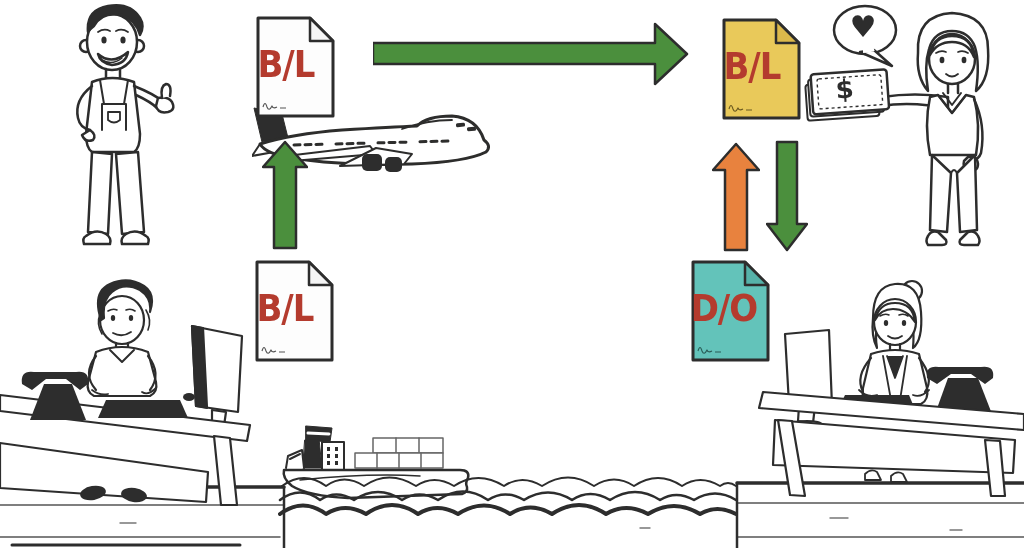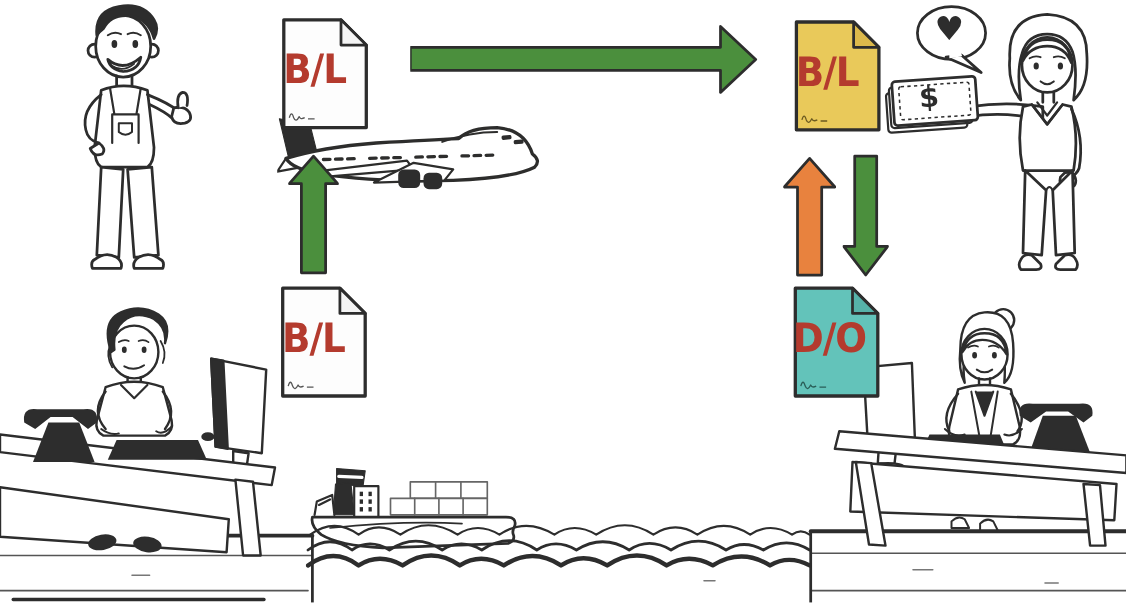--- a/index.html
+++ b/index.html
@@ -186,21 +186,21 @@
 
   <div class="abs z4 doc" style="left:720px;top:17px">
     <svg width="82" height="104" viewBox="0 0 82 104" stroke-linejoin="round">
       <path d="M4,3 H56 L79,26 V101 H4 Z" fill="#e9c95a" stroke="#2d2d2d" stroke-width="3"></path>
       <path d="M56,3 V26 H79 Z" fill="#dcb94b" stroke="#2d2d2d" stroke-width="2.5"></path>
       <path d="M9,92 q2,-7 4,0 q2,5 5,-1 q1,3 5,1 m3,1 h6" fill="none" stroke="#6b5a20" stroke-width="1.2"></path>
     </svg>
     <span class="doc-label">B/L</span>
   </div>
 
-  <div class="abs z4 doc" style="left:719px;top:259px">
+  <div class="abs z4 doc" style="left:689px;top:259px">
     <svg width="82" height="104" viewBox="0 0 82 104" stroke-linejoin="round">
       <path d="M4,3 H56 L79,26 V101 H4 Z" fill="#63c3ba" stroke="#2d2d2d" stroke-width="3"></path>
       <path d="M56,3 V26 H79 Z" fill="#56b2a9" stroke="#2d2d2d" stroke-width="2.5"></path>
       <path d="M9,92 q2,-7 4,0 q2,5 5,-1 q1,3 5,1 m3,1 h6" fill="none" stroke="#2a5e58" stroke-width="1.2"></path>
     </svg>
     <span class="doc-label">D/O</span>
   </div>
 
   <div class="abs z3 bubble-wrap" style="left:830px;top:3px">
     <svg width="74" height="66" viewBox="0 0 74 66">

